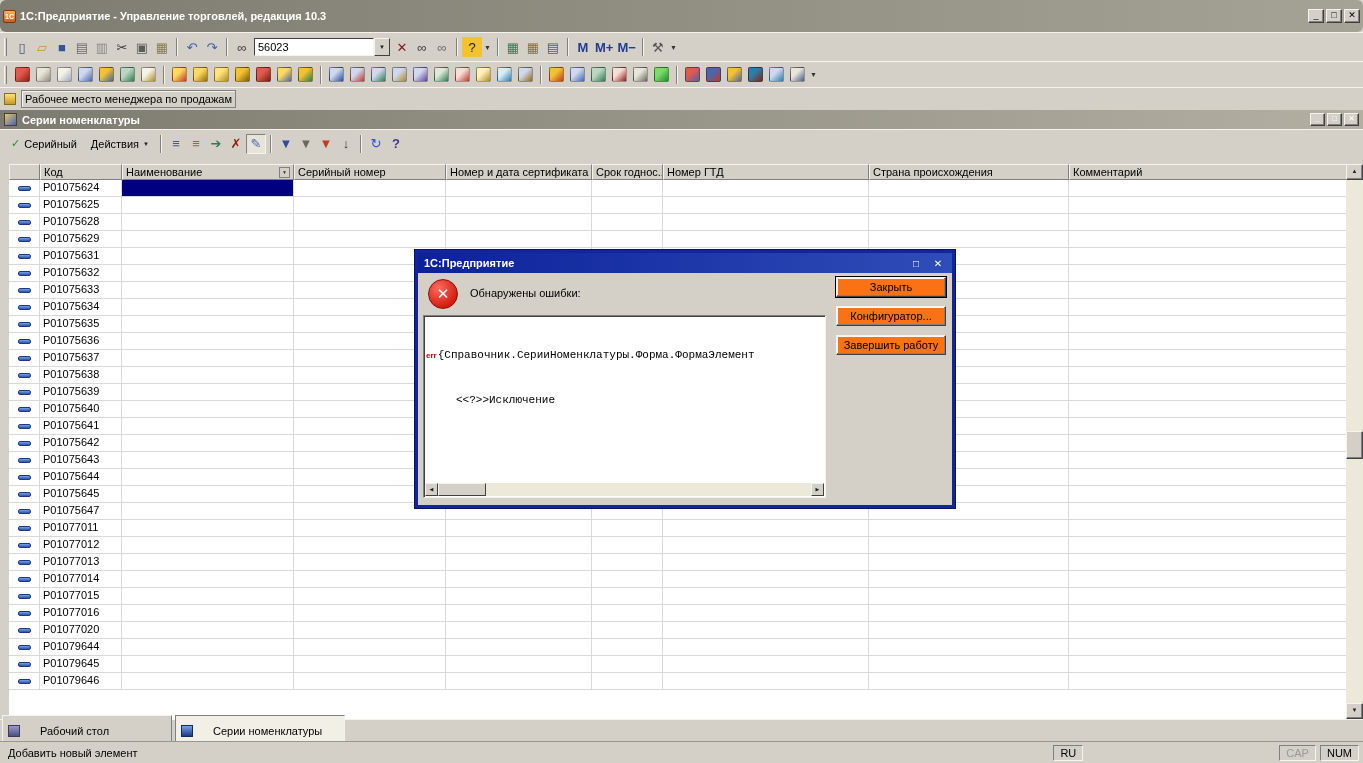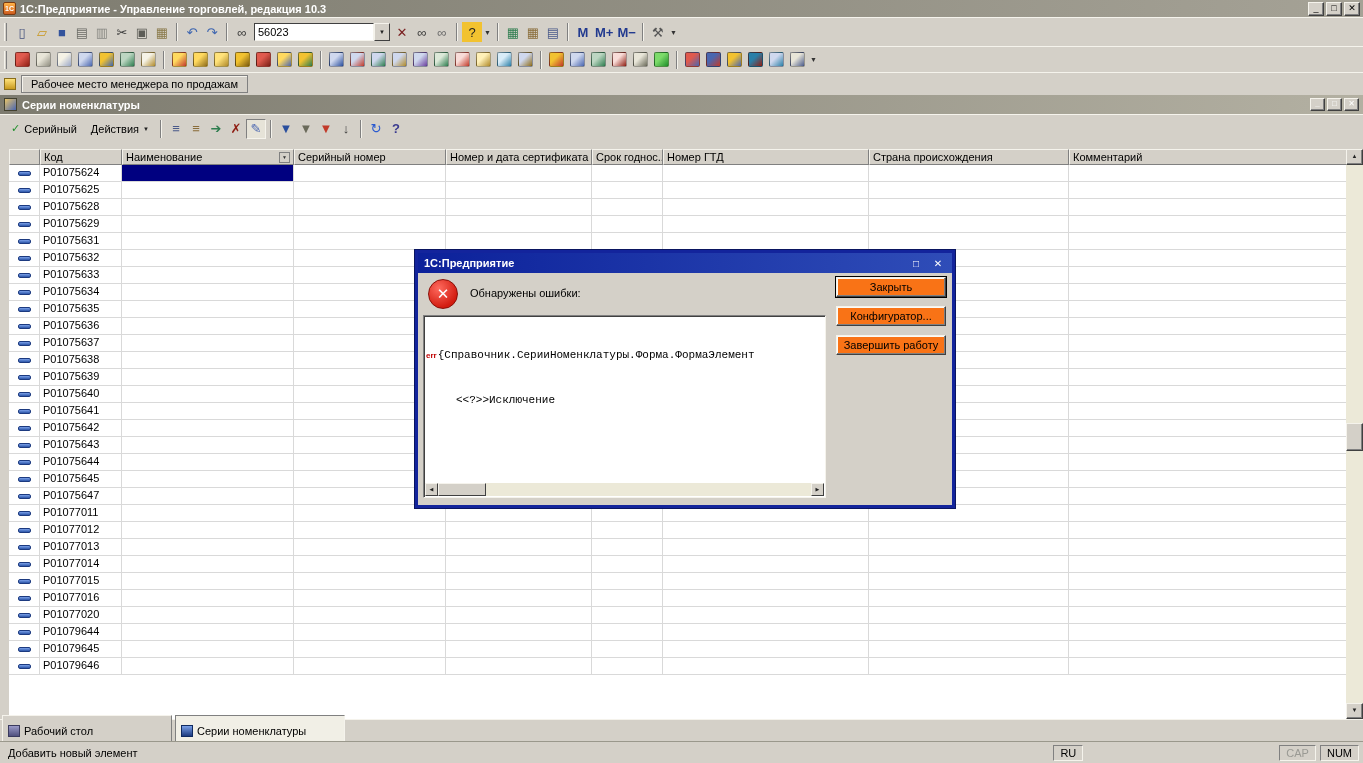--- a/index.html
+++ b/index.html
@@ -1,21 +1,21 @@
 <!DOCTYPE html>
 <html><head>
 <meta charset="utf-8">
 <style>
   * { margin:0; padding:0; box-sizing:border-box; }
   html,body { width:1363px; height:763px; overflow:hidden; }
   body { font-family:"Liberation Sans","DejaVu Sans",sans-serif; font-size:11px; background:#d4d0c8; color:#000; }
   .win { width:1363px; height:763px; display:flex; flex-direction:column; position:relative; background:#d4d0c8; }
 
   
-  .titlebar { height:17px; flex:0 0 auto; background:linear-gradient(90deg,#7e7c70,#a5a296); display:flex; align-items:center; padding:8px 3px; gap:4px; }
+  .titlebar { height:17px; flex:0 0 auto; background:linear-gradient(90deg,#7e7c70,#a5a296); display:flex; align-items:center; padding:16px 3px; gap:4px;border-radius:6px; }
   .app-ico { width:13px; height:13px; background:linear-gradient(#ffb347,#cd5c1e); border:1px solid #7a3a10; border-radius:2px; color:#fff; font-size:7px; font-weight:bold; display:flex; align-items:center; justify-content:center; flex:0 0 auto; }
   .title-text { color:#fff; font-weight:bold; flex:1; white-space:nowrap; overflow:hidden; }
   .wbtns { display:flex; gap:2px; flex:0 0 auto; }
   .wbtn { width:16px; height:14px; background:#d4d0c8; border:1px solid; border-color:#f5f3ec #404040 #404040 #f5f3ec; box-shadow:inset -1px -1px 0 #808080; font-size:9px; line-height:11px; text-align:center; cursor:default; }
 
   
   .menubar { height:18px; flex:0 0 auto; background:#d4d0c8; display:flex; align-items:center; padding:0 6px; }
   .menu-item { padding:2px 7px; cursor:default; }
 
   
@@ -27,21 +27,21 @@
   .tb-block { min-width:15px; width:15px; height:15px; margin:2px 3px; border:1px solid rgba(0,0,0,.35); border-radius:2px; padding:0; }
   .tb-sep { width:0; height:18px; border-left:1px solid #808080; border-right:1px solid #f5f3ec; margin:0 4px; flex:0 0 auto; }
   .pressed { border:1px solid; border-color:#808080 #f5f3ec #f5f3ec #808080; background:#e6e3d8; }
   .combo { display:flex; align-items:center; margin:0 2px; flex:0 0 auto; }
   .combo-input { width:120px; height:18px; background:#fff; border:1px solid; border-color:#404040 #f5f3ec #f5f3ec #404040; font-size:11px; padding:0 3px; font-family:inherit; }
   .combo-btn { width:16px; height:18px; background:#d4d0c8; border:1px solid; border-color:#f5f3ec #404040 #404040 #f5f3ec; font-size:6px; line-height:16px; text-align:center; color:#222; }
 
   
   .wsbar { height:23px; flex:0 0 auto; background:#d4d0c8; border-top:1px solid #f5f3ec; display:flex; align-items:center; padding:0 4px; gap:5px; }
   .ws-ico { width:12px; height:12px; background:linear-gradient(#ffe27a,#c99a1e); border:1px solid #8a6d1a; flex:0 0 auto; }
-  .ws-label { border:1px solid #808080; box-shadow:inset 1px 1px 0 #f5f3ec; background:#d4d0c8; height:18px; line-height:16px; padding:0 9px; }
+  .ws-label { border:1px solid #808080; box-shadow:inset 1px 1px 0 #f5f3ec; background:#d4d0c8; height:18px; line-height:16px; padding:0 3px; }
 
   
   .child-title { height:19px; flex:0 0 auto; background:linear-gradient(90deg,#7d7b6f,#b3b0a2); display:flex; align-items:center; padding:0 4px; gap:5px; color:#fff; font-weight:bold; }
   .ct-ico { width:13px; height:13px; background:linear-gradient(135deg,#e8c46a,#4a66b0); border:1px solid #43412f; flex:0 0 auto; }
   .ct-title-text { flex:1; white-space:nowrap; overflow:hidden; }
   .wbtn.sm { width:15px; height:13px; font-size:8px; line-height:10px; }
 
   .child-tb { height:28px; flex:0 0 auto; background:#d4d0c8; border-top:1px solid #f5f3ec; display:flex; align-items:center; padding:2px 4px; }
   .ct-btn { display:flex; align-items:center; gap:4px; height:22px; padding:0 7px; cursor:default; flex:0 0 auto; }
   .ct-btn-check { color:#1f8f2a; font-weight:bold; font-size:11px; }
@@ -62,21 +62,21 @@
   .row-ico { width:13px; height:5px; background:linear-gradient(#7aa0e8,#2c55a8); border:1px solid #1c3a80; border-radius:2px; }
   .td.selected { background:#000080; }
 
   .vscroll { width:17px; flex:0 0 auto; background:#ece9d8; display:flex; flex-direction:column; }
   .sarr { height:16px; flex:0 0 auto; background:#d4d0c8; border:1px solid; border-color:#f5f3ec #404040 #404040 #f5f3ec; box-shadow:inset -1px -1px 0 #808080; font-size:6px; line-height:13px; text-align:center; color:#222; }
   .vtrack { flex:1; position:relative; }
   .vthumb { position:absolute; top:48%; left:0; right:0; height:28px; background:#d4d0c8; border:1px solid; border-color:#f5f3ec #404040 #404040 #f5f3ec; box-shadow:inset -1px -1px 0 #808080; }
 
   
   .tabsbar { height:22px; flex:0 0 auto; background:#d4d0c8; border-top:1px solid #f5f3ec; display:flex; align-items:center; padding:1px 2px; gap:3px; }
-  .wtab { width:170px; height:31px; display:flex; align-items:center; gap:4px; padding:0 5px; border:1px solid; border-color:#f5f3ec #808080 #808080 #f5f3ec; background:#d4d0c8; cursor:default; overflow:hidden; white-space:nowrap; }
+  .wtab { width:170px; height:31px; display:flex; align-items:center; gap:20px; padding:0 5px; border:1px solid; border-color:#f5f3ec #808080 #808080 #f5f3ec; background:#d4d0c8; cursor:default; overflow:hidden; white-space:nowrap; }
   .wtab.active { background:#f1efe6; border-color:#808080 #f5f3ec #f5f3ec #808080; }
   .wtab-ico { width:12px; height:12px; flex:0 0 auto; background:linear-gradient(#9a9ac8,#50507e); border:1px solid #3a3a5e; }
   .wtab.active .wtab-ico { background:linear-gradient(#7aa0e8,#1c3a80); border-color:#102a60; }
 
   
   .statusbar { height:22px; flex:0 0 auto; background:#d4d0c8; border-top:1px solid #9a988c; display:flex; align-items:center; padding:2px 4px; }
   .sb-hint { flex:1; padding:0 4px; white-space:nowrap; overflow:hidden; }
   .sb-panel { border:1px solid; border-color:#808080 #f5f3ec #f5f3ec #808080; height:16px; line-height:14px; padding:0 6px; margin-left:4px; }
   .sb-spacer { width:192px; }
   .sb-off { color:#9a9a94; }

